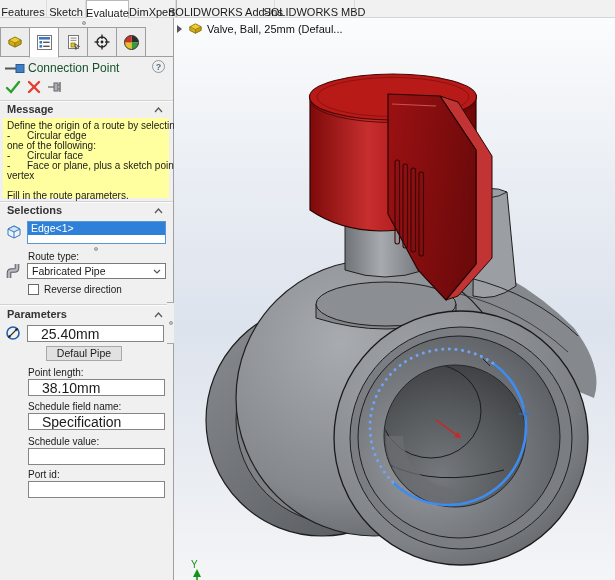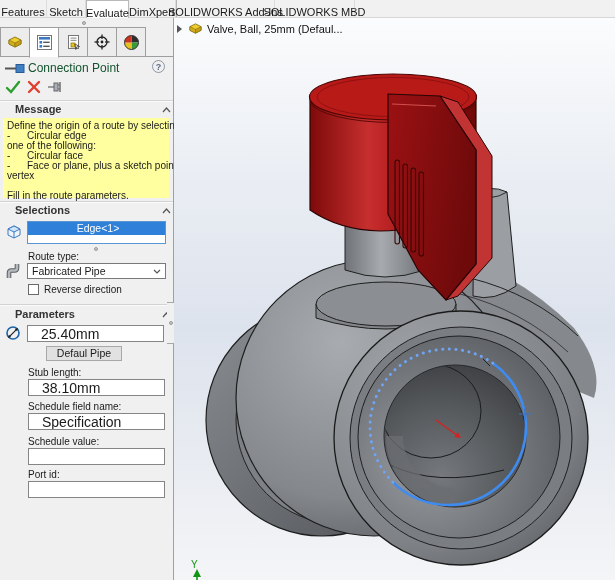--- a/index.html
+++ b/index.html
@@ -25,28 +25,28 @@
   .ptab { width:30px; height:30px; margin-right:-1px; border:1px solid #9e9e9e; background:#ececec;
           display:flex; align-items:center; justify-content:center; }
   .ptab.active { background:#ffffff; margin-bottom:-1px; height:31px; border-bottom:1px solid #f0f0f0; }
   .pm-header { position:absolute; left:0; top:41px; width:173px; height:18px; }
   .pm-title { position:absolute; left:28px; top:2px; font-size:12px; font-weight:normal; color:#14532d; }
   .help-circle { position:absolute; right:8px; top:1px; width:13px; height:13px; border:1px solid #8a97a8;
                  border-radius:50%; color:#5a6a80; font-size:9px; font-weight:bold; text-align:center;
                  line-height:12px; }
   .pm-actions { position:absolute; left:0; top:60px; width:173px; height:20px; }
   .divider { position:absolute; left:0; width:173px; border-top:1px solid #d2d2d2; border-bottom:1px solid #fbfbfb; }
-  .sec-head { position:absolute; left:8px; width:173px; height:16px; }
+  .sec-head { position:absolute; left:0; width:173px; height:16px; }
   .sec-head .t { position:absolute; left:7px; top:1px; font-size:11px; font-weight:bold; color:#333; }
   .sec-head svg { position:absolute; right:10px; top:5px; }
   .msgbox { position:absolute; left:3px; top:100px; width:166px; height:80px; background:#ffffa0;
             font-size:10px; line-height:10px; color:#1a1a1a; padding:3px 0 0 4px; white-space:pre; }
   .listbox { position:absolute; left:27px; top:203px; width:139px; height:23px; background:#ffffff;
              border:1px solid #5a96d2; }
-  .listrow { height:13px; color:#ffffff; font-size:10.5px; line-height:13px; padding-left:3px;text-align:center; }
+  .listrow { height:13px; color:#ffffff; font-size:10.5px; line-height:13px; padding-left:3px; }
   .lbl { position:absolute; left:28px; font-size:10px; color:#1a1a1a; }
   .dropdown { position:absolute; left:27px; top:245px; width:139px; height:16px; background:#ffffff;
               border:1px solid #7a7a7a; font-size:10.5px; line-height:14px; padding-left:4px; color:#1a1a1a; }
   .dropdown svg { position:absolute; right:4px; top:5px; }
   .checkbox { position:absolute; left:28px; top:266px; width:11px; height:11px; background:#ffffff;
               border:1px solid #6a6a6a; }
   .field { position:absolute; left:27px; width:137px; height:17px; background:#ffffff;
            border:1px solid #858585; font-size:14px; padding:0 13px; color:#1a1a1a;
            font-family:"Liberation Sans", sans-serif; }
   .btn { position:absolute; left:46px; top:328px; width:76px; height:15px; background:#e1e1e1;
@@ -212,21 +212,21 @@
 
     <svg class="sideicon" style="left:5px;top:307px" width="16" height="16" viewBox="0 0 16 16">
       <circle cx="8" cy="8" r="6" fill="none" stroke="#1b63a8" stroke-width="1.6"></circle>
       <line x1="3.6" y1="12.4" x2="12.4" y2="3.6" stroke="#222" stroke-width="1.2"></line>
       <polygon points="12.8,3.2 9.8,4 12,6.2" fill="#222"></polygon>
       <polygon points="3.2,12.8 6.2,12 4,9.8" fill="#222"></polygon>
     </svg>
     <input class="field" style="top: 307px;" value="25.40mm">
     <div class="btn">Defaul Pipe</div>
 
-    <span class="lbl" style="top:349px">Stub length:</span>
+    <span class="lbl" style="top:349px">Point length:</span>
     <input class="field" style="left: 28px; top: 361px;" value="38.10mm">
 
     <span class="lbl" style="top:383px">Schedule field name:</span>
     <input class="field" style="left: 28px; top: 395px;" value="Specification">
 
     <span class="lbl" style="top:418px">Schedule value:</span>
     <input class="field" style="left: 28px; top: 430px;" value="">
 
     <span class="lbl" style="top:451px">Port id:</span>
     <input class="field" style="left: 28px; top: 463px;" value="">

